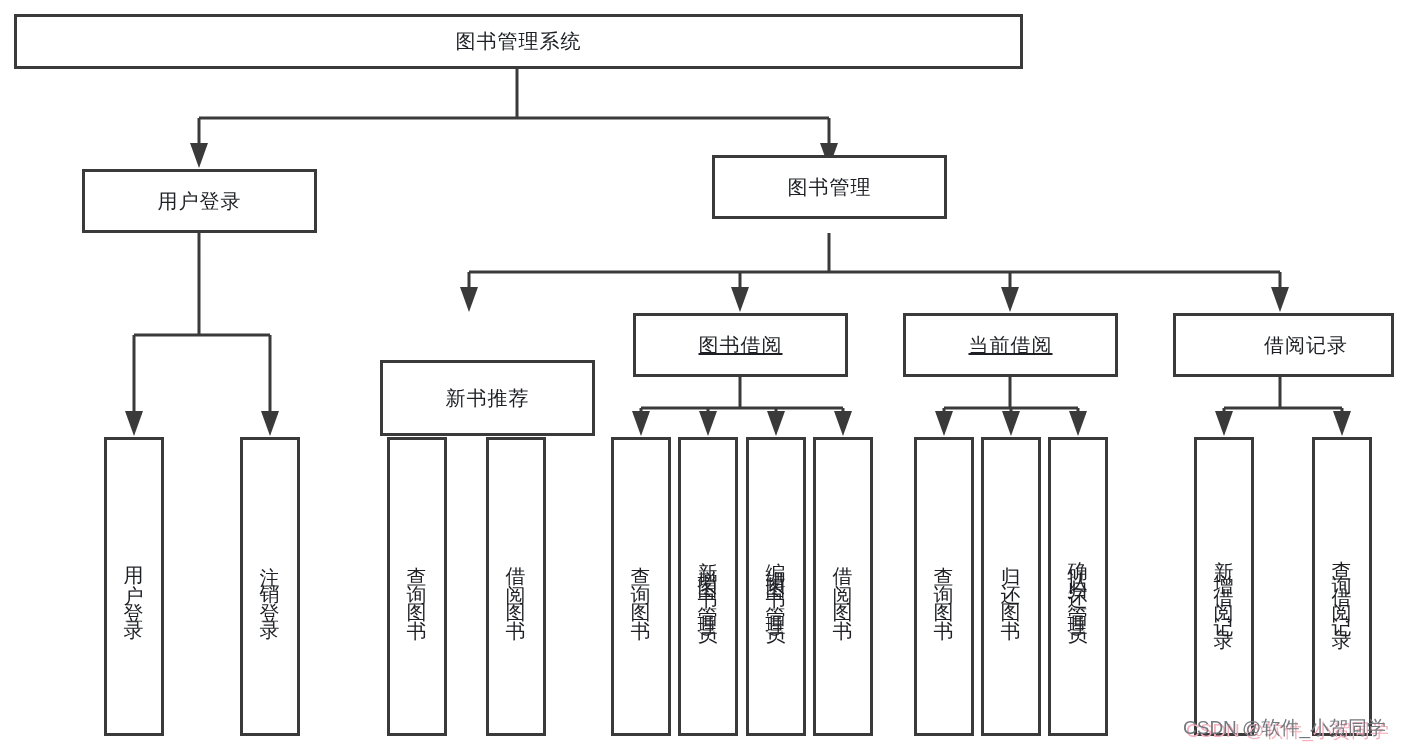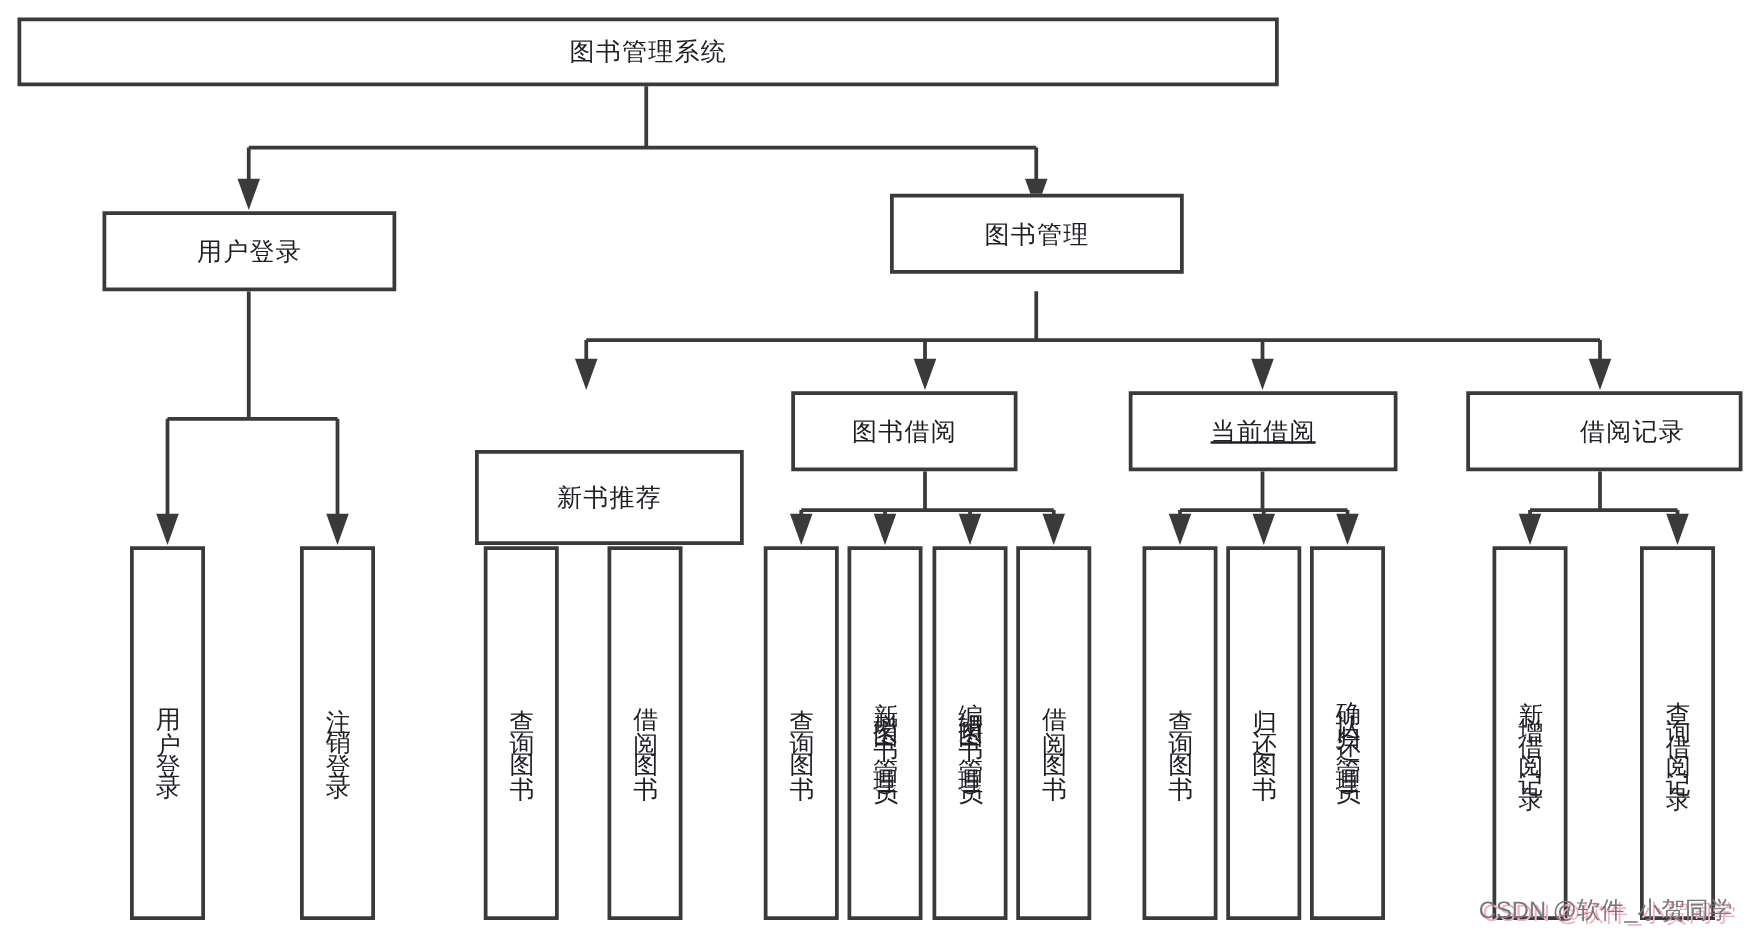--- a/index.html
+++ b/index.html
@@ -134,21 +134,21 @@
   <div class="node h" style="left:82px; top:169px; width:235px; height:64px;">
     <span>用户登录</span>
   </div>
   <div class="node h" style="left:712px; top:155px; width:235px; height:64px;">
     <span>图书管理</span>
   </div>
 
   <div class="node h" style="left:380px; top:313px; width:215px; height:76px;margin-top:47px;">
     <span>新书推荐</span>
   </div>
-  <div class="node h" style="left:633px; top:313px; width:181px; height:64px;">
+  <div class="node h" style="left:633px; top:313px; width:215px; height:64px;text-decoration:underline;">
     <span>图书借阅</span>
   </div>
   <div class="node h" style="left:903px; top:313px; width:215px; height:64px;text-decoration:underline;">
     <span>当前借阅</span>
   </div>
   <div class="node h" style="left:1173px; top:313px; width:221px; height:64px;padding-left:45px;">
     <span>借阅记录</span>
   </div>
 
   <div class="node v sp-lg" style="left:104px; top:437px; width:60px; height:299px;">

